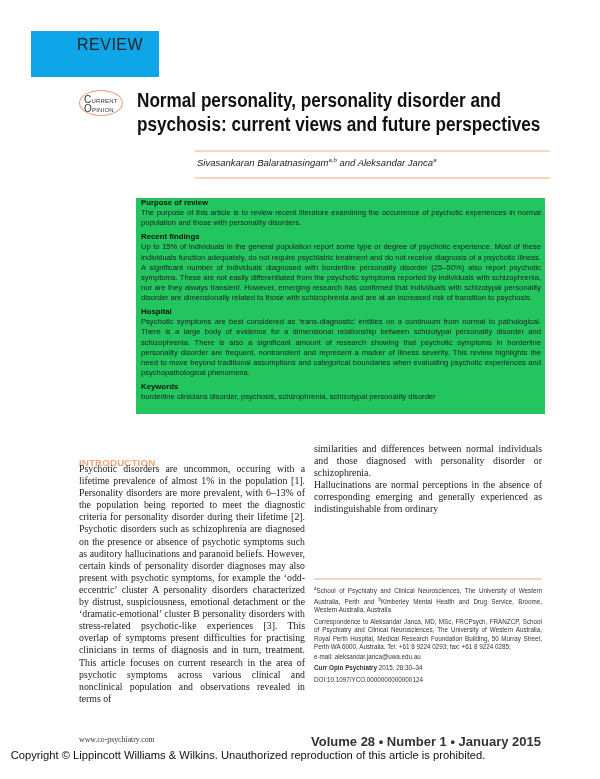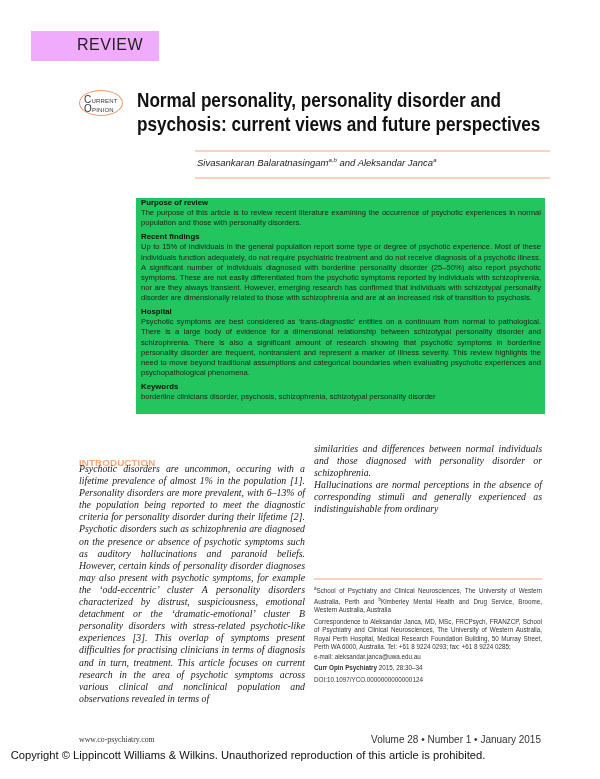--- a/index.html
+++ b/index.html
@@ -1,43 +1,43 @@
 <!DOCTYPE html>
 <html><head>
 <meta charset="utf-8">
 <style>
   html, body { margin: 0; padding: 0; background: #ffffff; }
   body { width: 600px; height: 779px; position: relative; overflow: hidden; font-family: "Liberation Serif", serif; color: #222; }
-  .review-tag { position: absolute; left: 31px; top: 31px; width: 128px; height: 30px; background: #f0abfc; }
+  .review-tag { position: absolute; left: 31px; top: 31px; width: 128px; height: 46px; background: #0ea5e9; }
   .review-tag span { position: absolute; left: 46px; top: 5px; font-family: "Liberation Sans", sans-serif; font-size: 16px; color: #222; letter-spacing: 0.5px; }
   .logo { position: absolute; left: 79px; top: 90px; width: 42px; height: 24px; border: 1.5px solid #f29a76; border-radius: 50%; background: #fff; }
   .logo .l1, .logo .l2 { position: absolute; font-family: "Liberation Sans", sans-serif; color: #333; font-size: 6px; letter-spacing: 0.2px; }
   .logo .l1 { left: 4px; top: 3px; }
   .logo .l2 { left: 4px; top: 12px; }
   .logo .big { font-size: 10px; font-weight: normal; }
   .title { position: absolute; left: 137px; top: 88px; width: 420px; font-family: "Liberation Sans", sans-serif; font-weight: bold; font-size: 19.5px; line-height: 24px; color: #111; transform: scaleX(0.88); transform-origin: left top; }
   .title div { white-space: nowrap; }
   .author-line { position: absolute; left: 195px; height: 1.5px; width: 355px; background: #fcd2b8; }
   .authors { position: absolute; left: 197px; top: 157px; font-family: "Liberation Sans", sans-serif; font-style: italic; font-size: 9.5px; color: #222; }
   .authors sup { font-size: 6px; }
   .abstract { position: absolute; left: 136px; top: 198px; width: 400px; background: #22c55e; padding: 0 4px 8px 5px; font-family: "Liberation Sans", sans-serif; font-size: 7.6px; line-height: 10.2px; color: #222; }
   .abstract h4 { margin: 0; padding-top: 0; font-size: 7.8px; font-weight: bold; color: #111; }
   .abstract p { margin: 0 0 3.5px 0; text-align: justify; }
   .col { position: absolute; font-size: 9.8px; line-height: 12.1px; text-align: justify; color: #1a1a1a; }
   .col-left { left: 79px; top: 451px; width: 226px; }
   .col-right { left: 314px; top: 443px; width: 228px; }
   .sec-head { font-family: "Liberation Sans", sans-serif; font-weight: bold; color: #f7a57a; font-size: 9.8px; line-height: 10.5px; letter-spacing: 0.1px; }
-  .col p { margin: 0; font-style: italic; }
+  .col p { margin: 0; }
   .sec-head.intro { position: absolute; left: 79px; top: 458px; text-align: right; }
   .foot-line { position: absolute; left: 314px; top: 578px; width: 228px; height: 1.5px; background: #fcd2b8; }
   .affil { position: absolute; left: 314px; top: 585px; width: 228px; font-family: "Liberation Sans", sans-serif; font-size: 6.3px; line-height: 8.5px; color: #333; text-align: justify; }
   .affil p { margin: 0 0 3px 0; }
   .affil sup { font-size: 4.5px; }
   .journal-url { position: absolute; left: 79px; top: 735px; font-size: 7.8px; color: #333; }
-  .issue { position: absolute; right: 59px; top: 734px; font-family: "Liberation Sans", sans-serif; font-size: 10px; color: #333; }
+  .issue { position: absolute; right: 59px; top: 734px; font-family: "Liberation Sans", sans-serif; font-size: 13px; color: #333; font-weight: bold; }
   .copyright { position: absolute; left: 0; top: 749px; width: 496px; text-align: center; font-family: "Liberation Sans", sans-serif; font-size: 11.2px; color: #111; white-space: nowrap; }
 </style>
 </head>
 <body>
 
 <div class="review-tag">
   <span>REVIEW</span>
 </div>
 
 <div class="logo">
@@ -67,21 +67,21 @@
   <p>borderline clinicians disorder, psychosis, schizophrenia, schizotypal personality disorder</p>
 </div>
 
 <div class="sec-head intro">INTRODUCTION</div>
 <div class="col col-left" style="top:463px;">
   <p>Psychotic disorders are uncommon, occuring with a lifetime prevalence of almost 1% in the population [1]. Personality disorders are more prevalent, with 6–13% of the population being reported to meet the diagnostic criteria for personality disorder during their lifetime [2]. Psychotic disorders such as schizophrenia are diagnosed on the presence or absence of psychotic symptoms such as auditory hallucinations and paranoid beliefs. However, certain kinds of personality disorder diagnoses may also present with psychotic symptoms, for example the ‘odd-eccentric’ cluster A personality disorders characterized by distrust, suspiciousness, emotional detachment or the ‘dramatic-emotional’ cluster B personality disorders with stress-related psychotic-like experiences [3]. This overlap of symptoms present difficulties for practising clinicians in terms of diagnosis and in turn, treatment. This article focuses on current research in the area of psychotic symptoms across various clinical and nonclinical population and observations revealed in terms of</p>
 </div>
 
 <div class="col col-right">
   <p>similarities and differences between normal individuals and those diagnosed with personality disorder or schizophrenia.</p>
-  <p>Hallucinations are normal perceptions in the absence of corresponding stimuli and generally experienced as indistinguishable from ordinary</p>
+  <p>Hallucinations are normal perceptions in the absence of corresponding emerging and generally experienced as indistinguishable from ordinary</p>
 </div>
 
 <div class="foot-line"></div>
 <div class="affil">
   <p><sup>a</sup><span>School of Psychiatry and Clinical Neurosciences, The University of Western Australia, Perth and </span><sup>b</sup><span>Kimberley Mental Health and Drug Service, Broome, Western Australia, Australia</span></p>
   <p style="margin-bottom:1px;">Correspondence to Aleksandar Janca, MD, MSc, FRCPsych, FRANZCP, School of Psychiatry and Clinical Neurosciences, The University of Western Australia, Royal Perth Hospital, Medical Research Foundation Building, 50 Murray Street, Perth WA 6000, Australia. Tel: +61 8 9224 0293; fax: +61 8 9224 0285;</p>
   <p>e-mail: aleksandar.janca@uwa.edu.au</p>
   <p><b>Curr Opin Psychiatry</b><span> 2015, 28:30–34</span></p>
   <p>DOI:10.1097/YCO.0000000000000124</p>
 </div>

